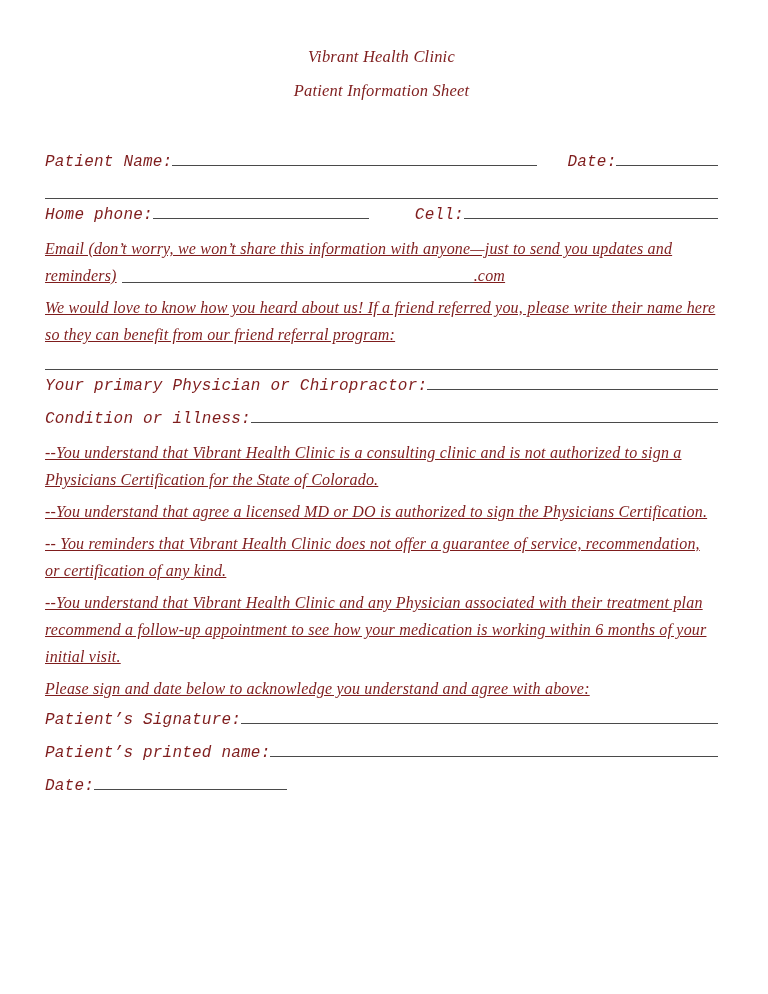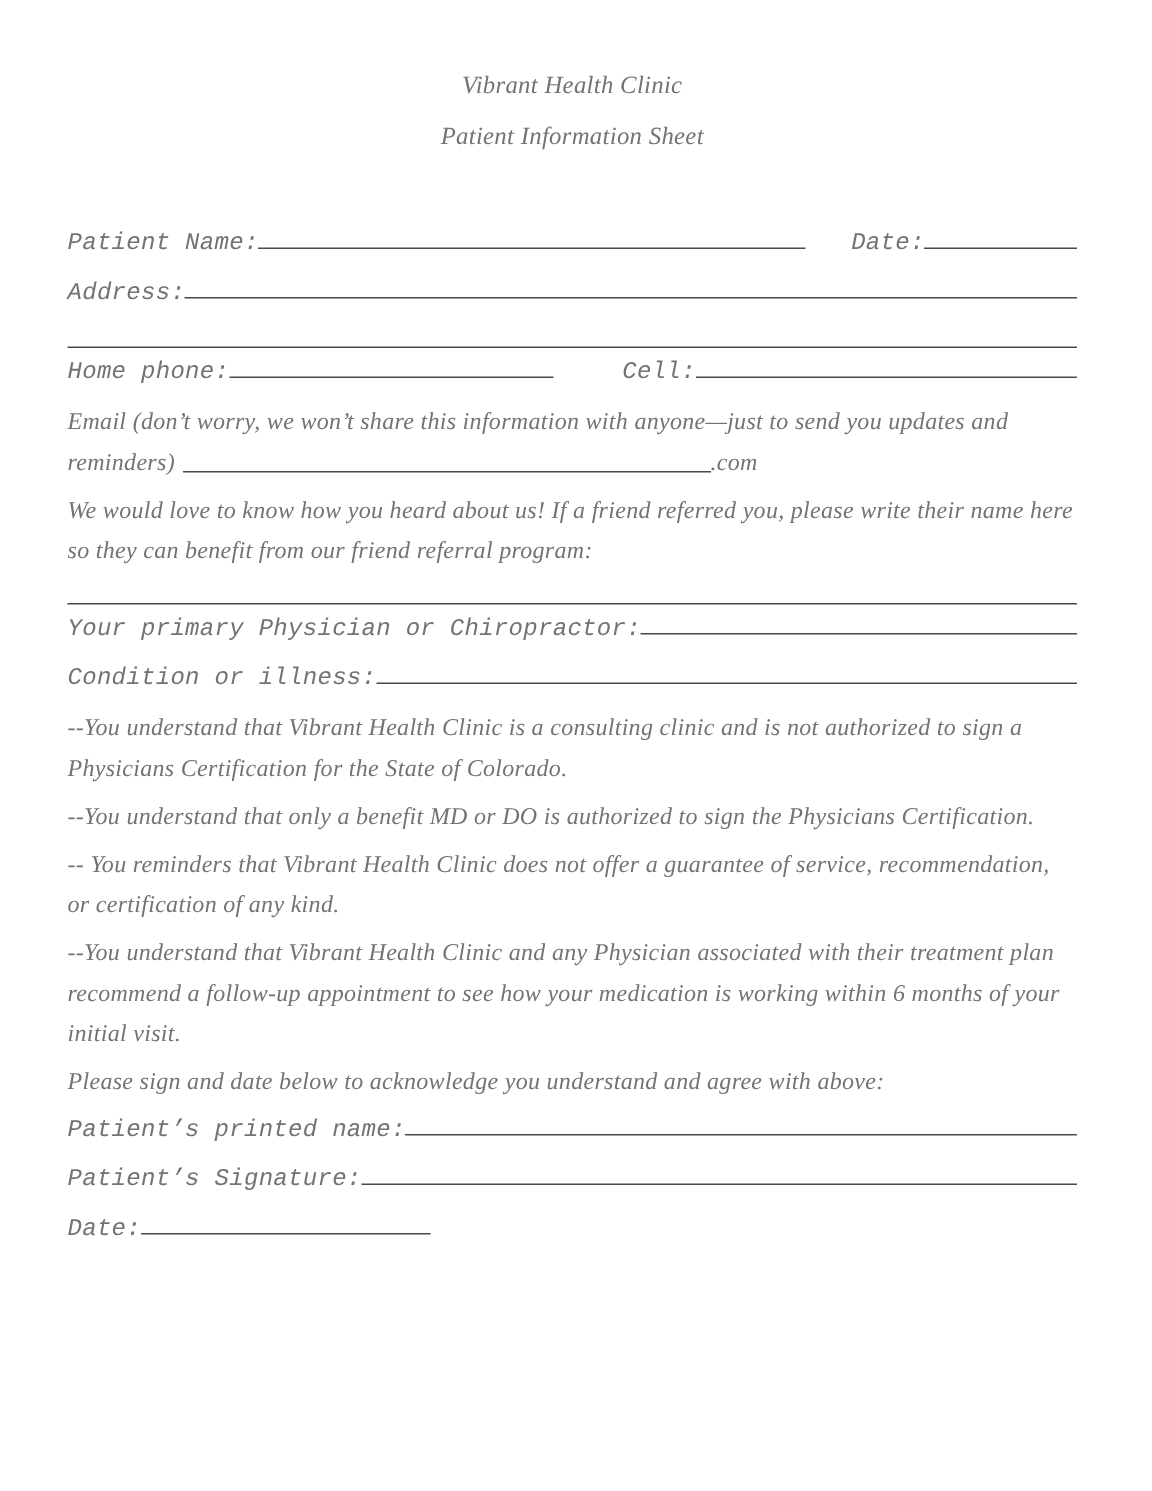--- a/index.html
+++ b/index.html
@@ -7,21 +7,21 @@
     padding: 0;
     background: #ffffff;
   }
   .page {
     position: relative;
     width: 768px;
     height: 994px;
     background: #ffffff;
     box-sizing: border-box;
     padding: 46px 50px 0 45px;
-    color: #737373;
+    color: #7f1d1d;
     font-family: "Liberation Serif", "DejaVu Serif", serif;
     font-style: italic;
     font-size: 16px;
     letter-spacing: 0.2px;
     overflow: hidden;
   }
   .title {
     text-align: center;
     line-height: 22px;
     margin: 0 0 12px 0;
@@ -43,20 +43,21 @@
     border-bottom: 1px solid #4a4a4a;
     height: 16px;
     margin-bottom: -3px;
     flex: 1 1 auto;
   }
   .blank.fixed { flex: 0 0 auto; }
   .gap { flex: 0 0 auto; }
   p.para {
     line-height: 27px;
     margin: 0 0 5px 0;
+    text-decoration: underline;
   }
   .iblank {
     display: inline-block;
     width: 352px;
     height: 13px;
     border-bottom: 1px solid #4a4a4a;
     margin-bottom: -2px;
     margin-left: 5px;
   }
   .fullline-row { margin-top: 0; }
@@ -75,24 +76,20 @@
   <div class="title second">Patient Information Sheet</div>
 
   <div class="row">
     <span class="label">Patient Name:</span>
     <span class="blank" style="flex:0 0 auto; width:365px;"></span>
     <span class="gap" style="width:30px;"></span>
     <span class="label">Date:</span>
     <span class="blank"></span>
   </div>
 
-  <div class="row">
-    <span class="label">Address:</span>
-    <span class="blank"></span>
-  </div>
 
   <div class="row fullline-row">
     <span class="blank"></span>
   </div>
 
   <div class="row">
     <span class="label">Home phone:</span>
     <span class="blank fixed" style="width:216px;"></span>
     <span class="gap" style="width:46px;"></span>
     <span class="label">Cell:</span>
@@ -111,33 +108,33 @@
     <span class="label">Your primary Physician or Chiropractor:</span>
     <span class="blank"></span>
   </div>
 
   <div class="row">
     <span class="label">Condition or illness:</span>
     <span class="blank"></span>
   </div>
 
   <p class="para">--You understand that Vibrant Health Clinic is a consulting clinic and is not authorized to sign a Physicians Certification for the State of Colorado.</p>
-  <p class="para">--You understand that only a benefit MD or DO is authorized to sign the Physicians Certification.</p>
+  <p class="para">--You understand that agree a licensed MD or DO is authorized to sign the Physicians Certification.</p>
   <p class="para">-- You reminders that Vibrant Health Clinic does not offer a guarantee of service, recommendation, or certification of any kind.</p>
   <p class="para">--You understand that Vibrant Health Clinic and any Physician associated with their treatment plan recommend a follow-up appointment to see how your medication is working within 6 months of your initial visit.</p>
 
   <p class="para">Please sign and date below to acknowledge you understand and agree with above:</p>
 
   <div class="row">
-    <span class="label">Patient’s printed name:</span>
+    <span class="label">Patient’s Signature:</span>
     <span class="blank"></span>
   </div>
 
   <div class="row">
-    <span class="label">Patient’s Signature:</span>
+    <span class="label">Patient’s printed name:</span>
     <span class="blank"></span>
   </div>
 
   <div class="row">
     <span class="label">Date:</span>
     <span class="blank fixed" style="width:193px;"></span>
   </div>
 
 
 </div>

